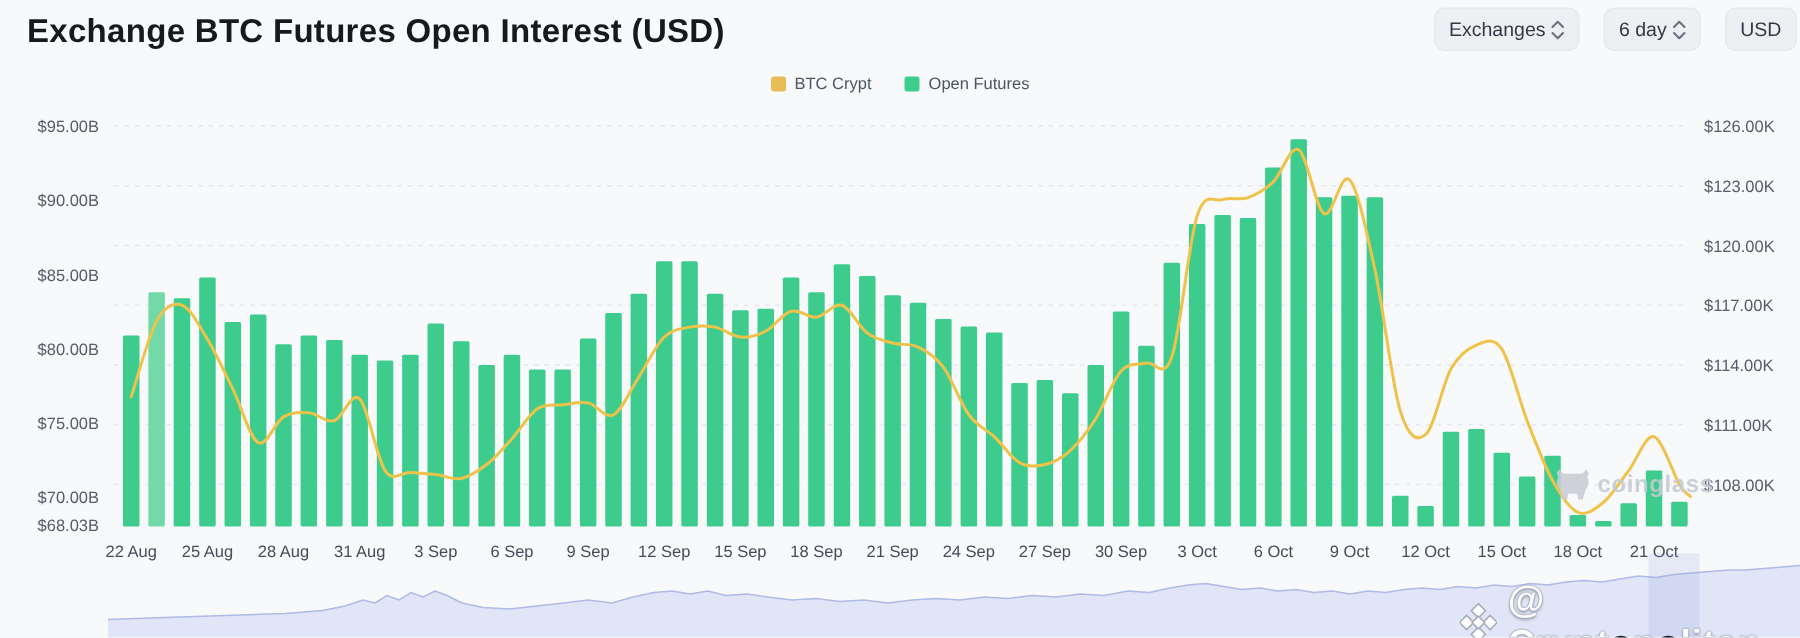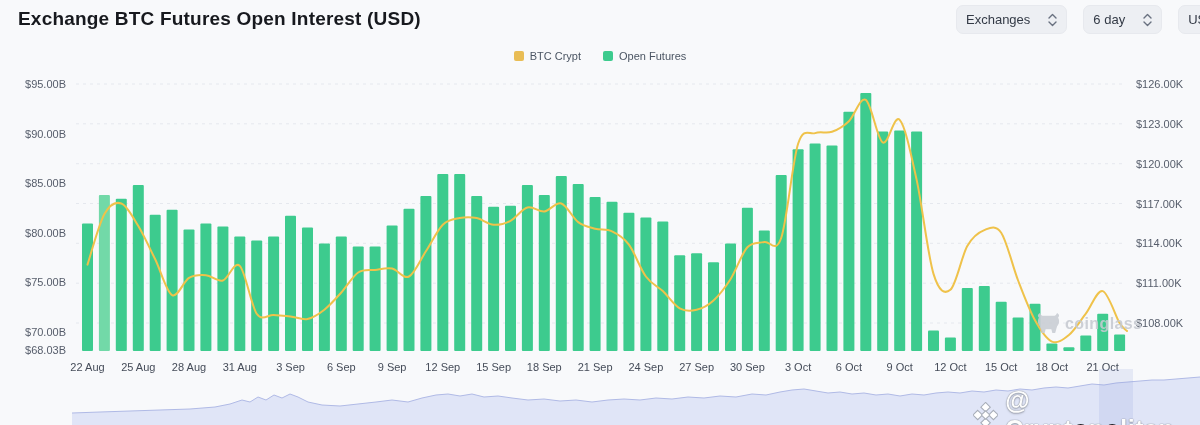--- a/index.html
+++ b/index.html
@@ -1,21 +1,21 @@
 <!DOCTYPE html>
 <html><head>
 <meta charset="utf-8">
 <style>
   html,body{margin:0;padding:0}
   body{width:1200px;height:425px;position:relative;overflow:hidden;
        background:#f8f9fb;font-family:"Liberation Sans",sans-serif;}
-  .hdr-title{position:absolute;left:18px;top:8px;font-size:19px;font-weight:700;
+  .hdr-title{position:absolute;left:18px;top:8px;font-size:22px;font-weight:700;
        color:#17191e;letter-spacing:.2px;z-index:4}
   .controls{position:absolute;top:5px;left:956px;display:flex;gap:16px;z-index:4}
-  .ctrl-btn{display:flex;align-items:center;gap:18px;height:27px;padding:0 9px;
+  .ctrl-btn{display:flex;align-items:center;gap:4px;height:27px;padding:0 9px;
        background:#edeff3;border:1px solid #e7e9ee;border-radius:7px;
        font-size:13px;font-weight:500;color:#333a46;cursor:pointer;white-space:nowrap}
   .legend{position:absolute;top:50px;left:0;right:0;display:flex;justify-content:center;
        gap:22px;align-items:center;font-size:11px;color:#4b5563;z-index:4}
   .legend-item{display:flex;align-items:center;gap:6px}
   .sw{width:10px;height:10px;border-radius:2px;display:inline-block}
   svg.chart{position:absolute;left:0;top:0;z-index:1}
   svg text{font-family:"Liberation Sans",sans-serif}
   .coinglass{position:absolute;left:1037px;top:313px;display:flex;align-items:center;
        gap:5px;z-index:2;opacity:.88}

